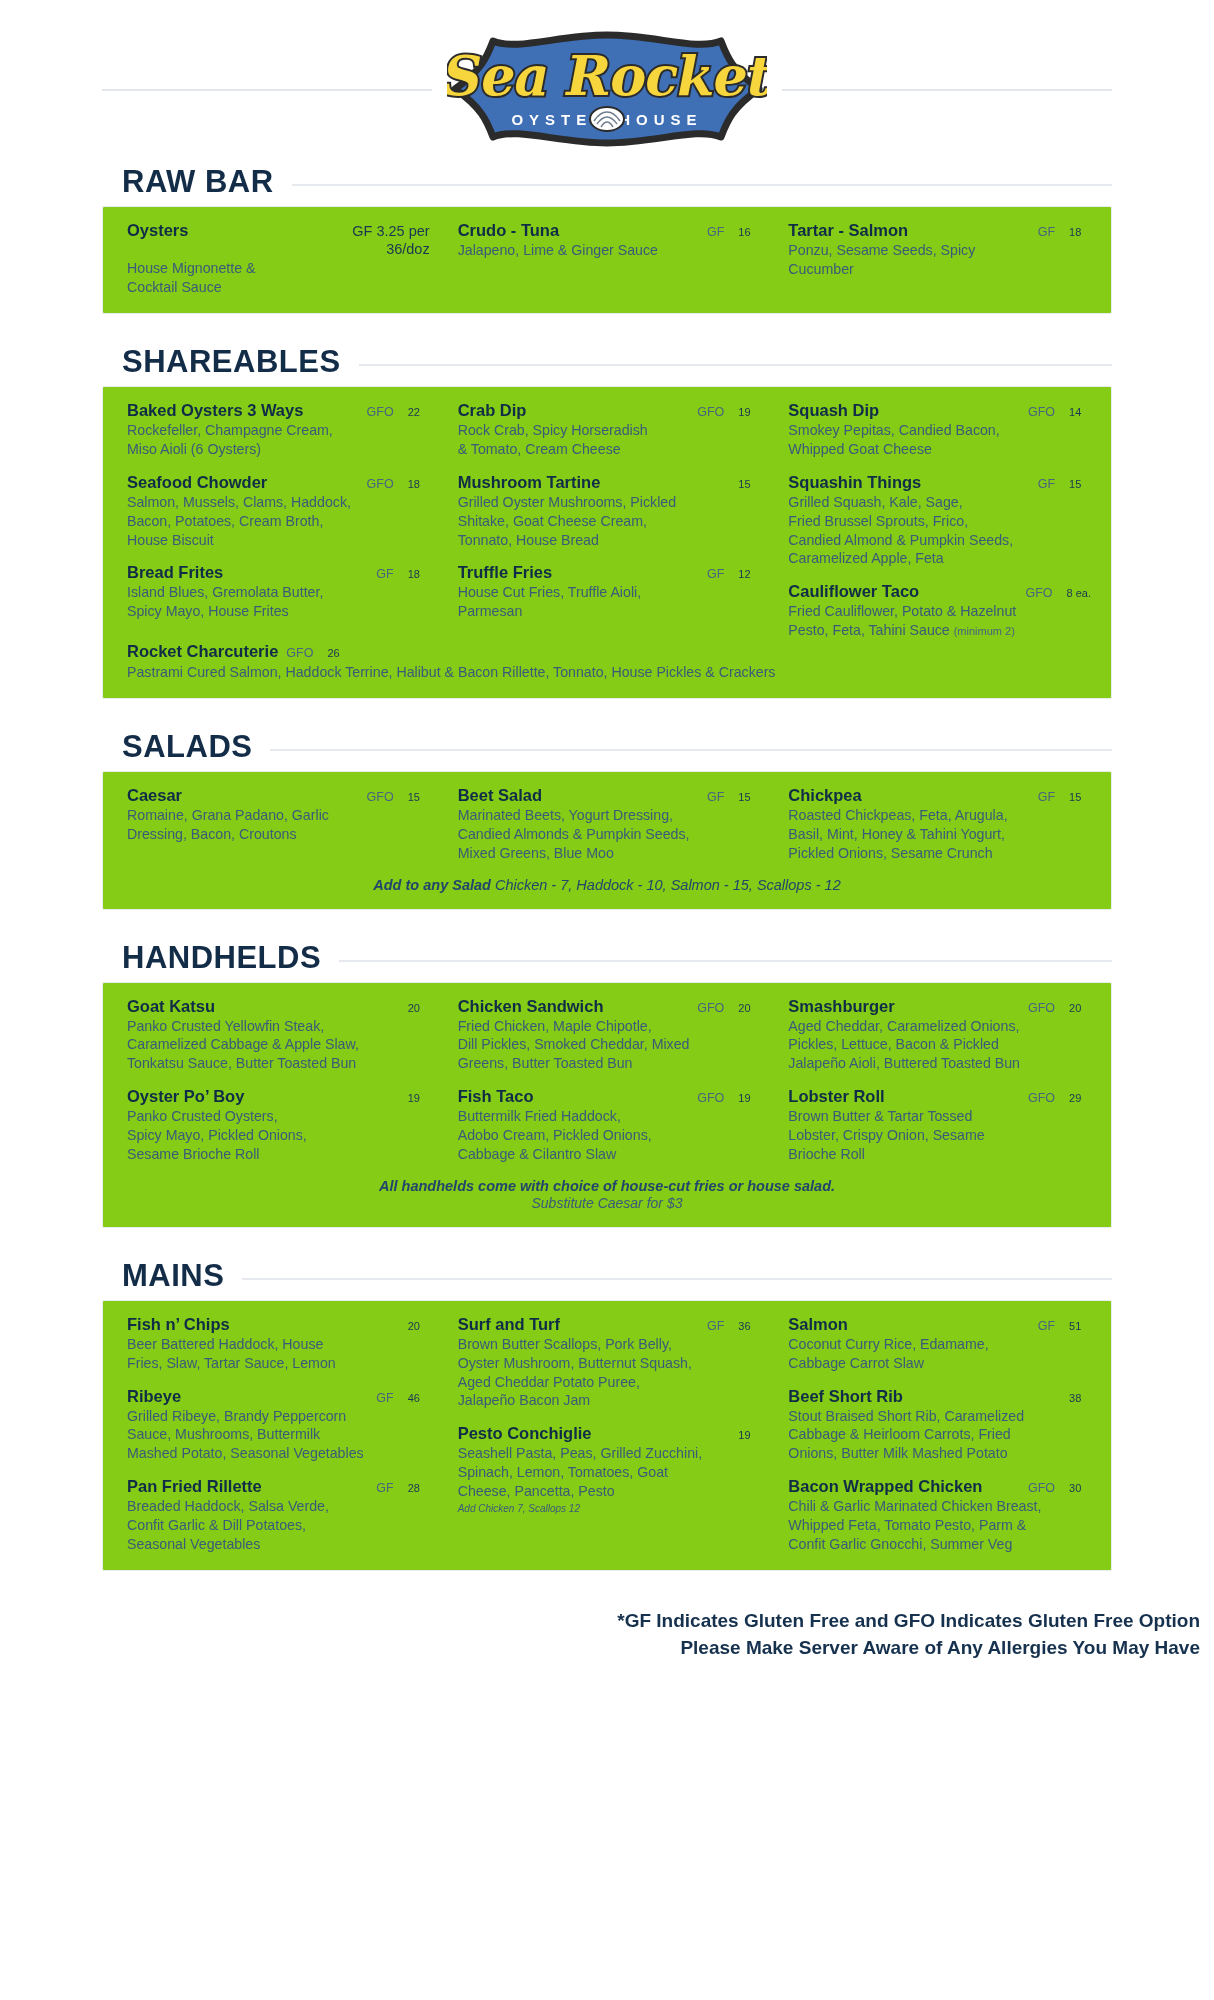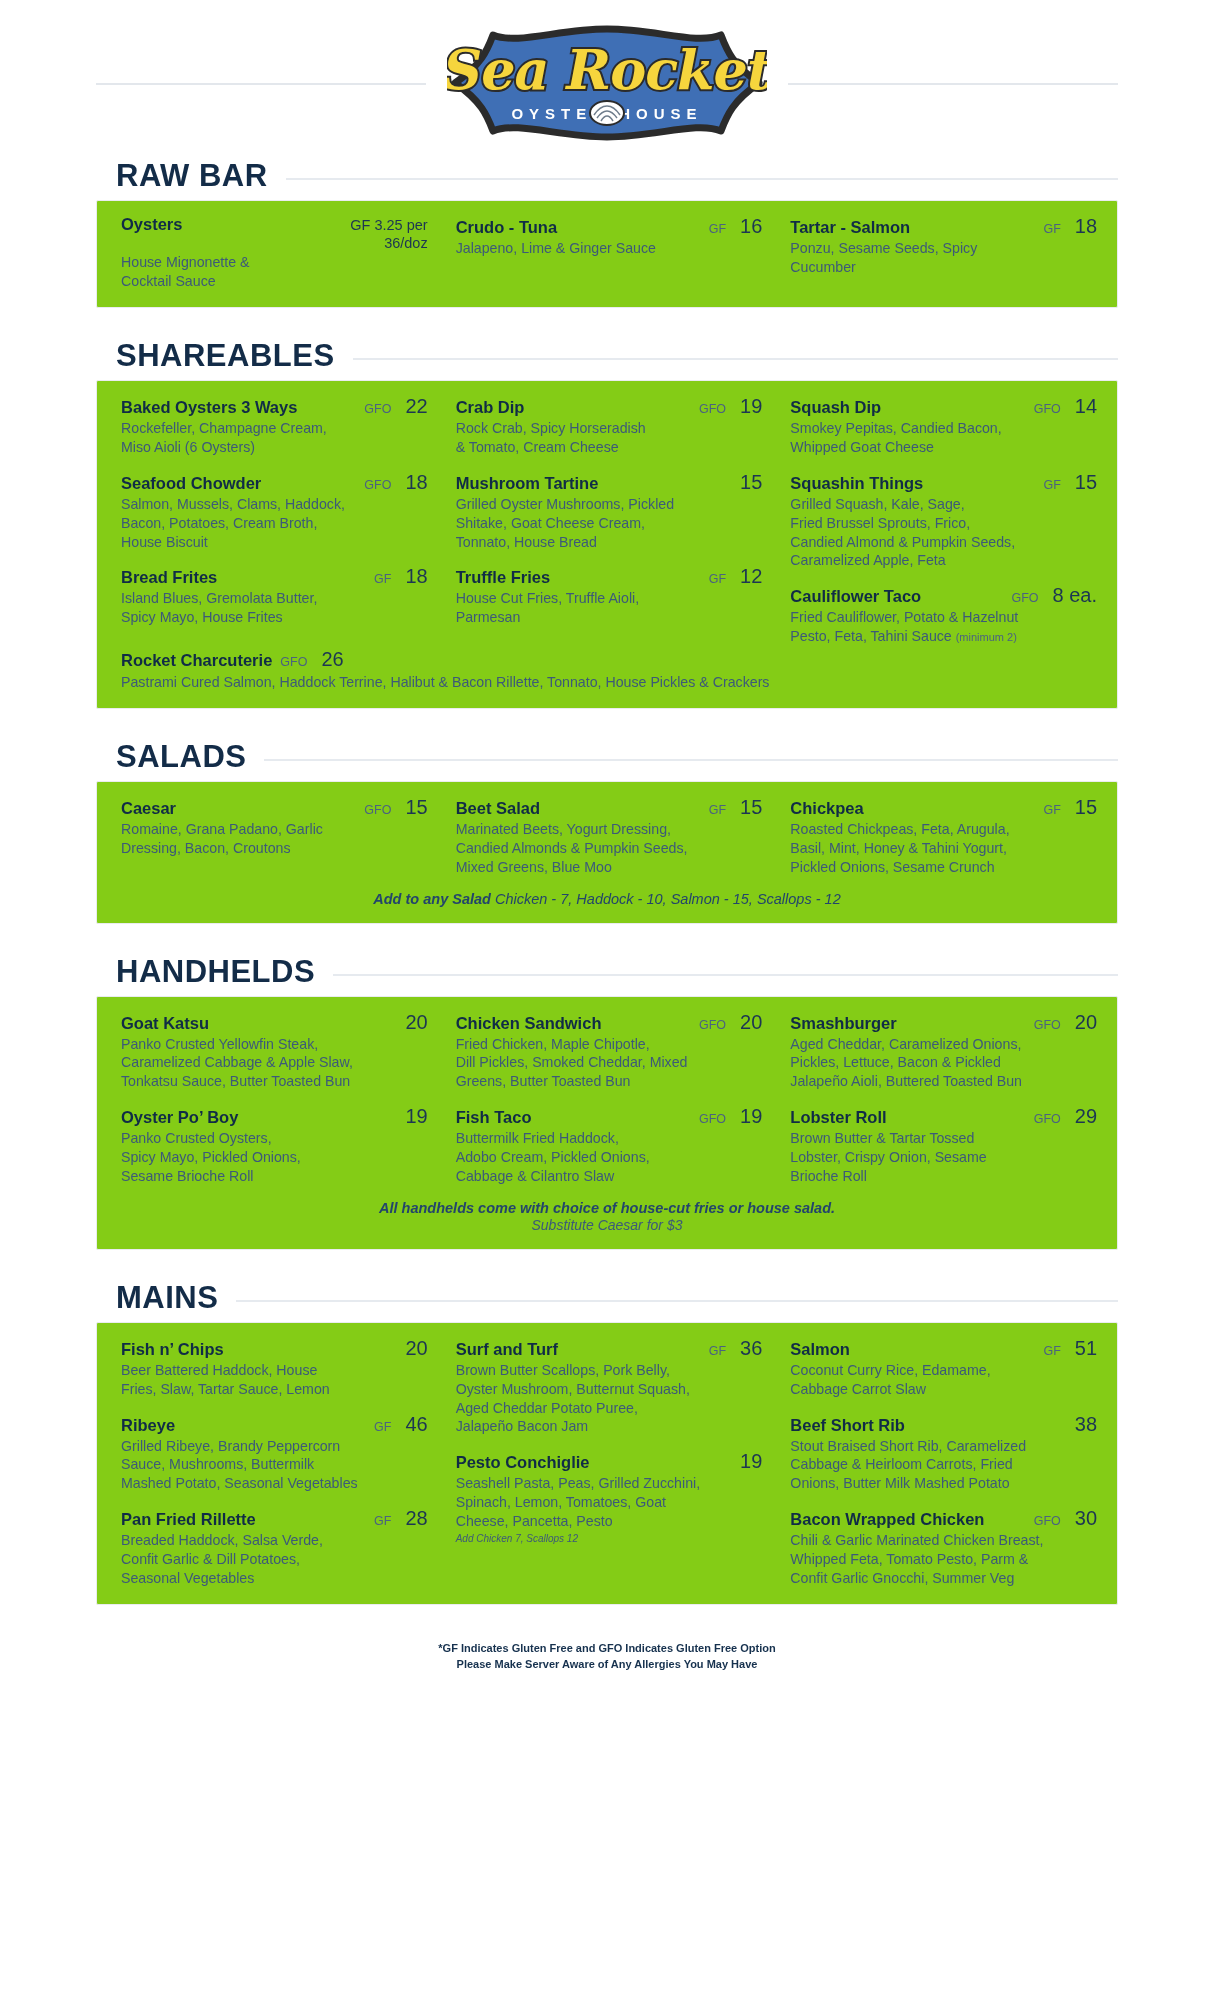--- a/index.html
+++ b/index.html
@@ -2,21 +2,21 @@
 <html><head>
 <meta charset="utf-8">
 <style>
   * { box-sizing: border-box; margin: 0; padding: 0; }
   html, body {
     width: 1214px;
     background: #ffffff;
     font-family: "Liberation Sans", sans-serif;
     color: #17304d;
   }
-  .page { width: 1214px; min-height: 2000px; position: relative; padding: 8px; }
+  .page { width: 1214px; min-height: 2000px; position: relative; padding: 14px; }
 
   
   .header { position: relative; height: 150px; display: flex; align-items: center; justify-content: center; }
   .rule-left, .rule-right {
     position: absolute; top: 75px; height: 2px; background: #e3e7ec;
   }
   .rule-left { left: 88px; width: 330px; }
   .rule-right { right: 88px; width: 330px; }
   .logo-wrap { position: relative; z-index: 3; width: 380px; height: 130px; display:flex; align-items:center; justify-content:center;}
   .logo-svg { display:block; }
@@ -58,22 +58,22 @@
   .item-head { display: flex; align-items: baseline; }
   .item-name {
     font-size: 16.5px; font-weight: bold; color: #102c46; white-space: nowrap;
   }
   .item-spacer { flex: 1 1 auto; min-width: 6px; }
   .item-gf {
     font-size: 12.5px; color: #4a6380; font-weight: normal;
     margin-left: 8px; white-space: nowrap;
   }
   .item-price {
-    font-size: 20px; color: #1b3category; color:#1c3653; white-space: nowrap;
-    margin-left: 14px; min-width: 22px; text-align: center;
+    font-size: 11px; color: #1b3category; color:#1c3653; white-space: nowrap;
+    margin-left: 14px; min-width: 22px; text-align: left;
   }
   .item-desc {
     font-size: 14.2px; line-height: 1.33; color: #3c5a79; margin-top: 1px;
     font-weight: 400;
   }
   .tiny-note { font-size: 11px; color: #4a6380; }
 
   
   .price-stack { text-align: right; font-size: 14.5px; color: #1c3653; line-height: 1.25; white-space: nowrap; }
 
@@ -81,22 +81,22 @@
   .full-row .item-desc { margin-top: 2px; }
 
   .note-line {
     text-align: center; font-size: 14.5px; color: #23456b;
     font-style: italic; margin-top: 14px;
   }
   .note-line b { font-style: italic; font-weight: bold; }
   .note-sub { text-align: center; font-style: italic; font-size: 14px; color: #3c5a79; margin-top: 1px; }
 
   .footer {
-    text-align: center; margin-top: 14px; padding-bottom: 20px;
-    font-size: 11px; font-weight: bold; color: #16314e; line-height: 1.45;
+    text-align: right; margin-top: 14px; padding-bottom: 20px;
+    font-size: 19px; font-weight: bold; color: #16314e; line-height: 1.45;
   }
 
   .add-sub { font-style: italic; font-size: 10px; color: #3c5a79; margin-top: 2px; }
   .sec-gap { height: 30px; }
   .sec-gap-sm { height: 22px; }
 </style>
 </head>
 <body>
 
 <div class="page">

